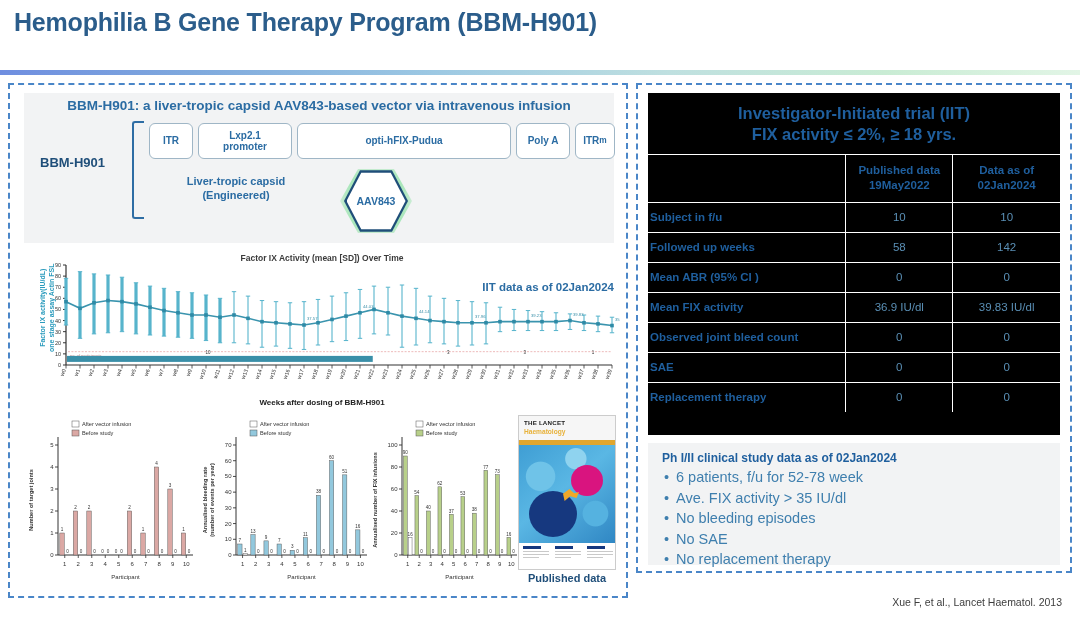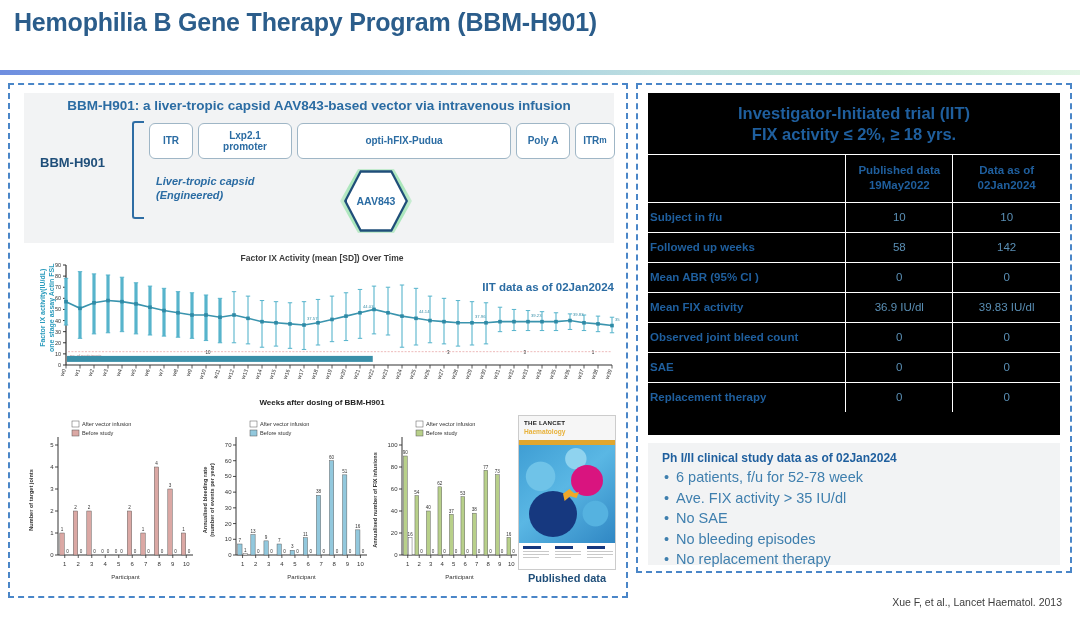--- a/index.html
+++ b/index.html
@@ -51,22 +51,22 @@
     display:flex; align-items:center; justify-content:center; text-align:center;
     font-size:10px; color:#2b6ca3; font-weight:bold; line-height:1.15;
     padding:0 3px;
   }
   #box-itr      { left:125px;  width:44px; }
   #box-lxp      { left:174px;  width:94px; }
   #box-opti     { left:273px;  width:214px; }
   #box-polya    { left:492px;  width:54px; }
   #box-itrm     { left:551px;  width:40px; }
   #capsid-text {
-    position:absolute; left:132px; top:82px; width:160px; 
-    font-size:11px; font-weight:bold; color:#2b6ca3; line-height:1.25;font-style:italic;
+    position:absolute; left:132px; top:82px; width:160px; text-align:center;
+    font-size:11px; font-weight:bold; color:#2b6ca3; line-height:1.25;
   }
   #aav-hex-wrap { position:absolute; left:312px; top:72px; width:80px; height:72px; }
   #aav-glow {
     position:absolute; left:4px; top:2px; width:72px; height:68px;
     background:#6ddc8a; opacity:.55; filter:blur(6px);
     clip-path:polygon(25% 3%,75% 3%,100% 50%,75% 97%,25% 97%,0% 50%);
   }
   #aav-hex-border {
     position:absolute; left:8px; top:4px; width:64px; height:64px;
     background:#1f4e79;
@@ -843,20 +843,20 @@
           </tr>
         </tbody>
     </table>
   </div>
 
   <div id="ph-card">
     <div id="ph-title">Ph I/II clinical study data as of 02Jan2024</div>
     <ul id="ph-list">
         <li>6 patients, f/u for 52-78 week</li>
         <li>Ave. FIX activity  &gt; 35 IU/dl</li>
+        <li>No bleeding episodes</li>
         <li>No SAE</li>
-        <li>No bleeding episodes</li>
         <li>No replacement therapy</li>
       </ul>
   </div>
 </div>
 
 <div id="citation">Xue F, et al., Lancet Haematol. 2013</div>
 
 </body></html>

